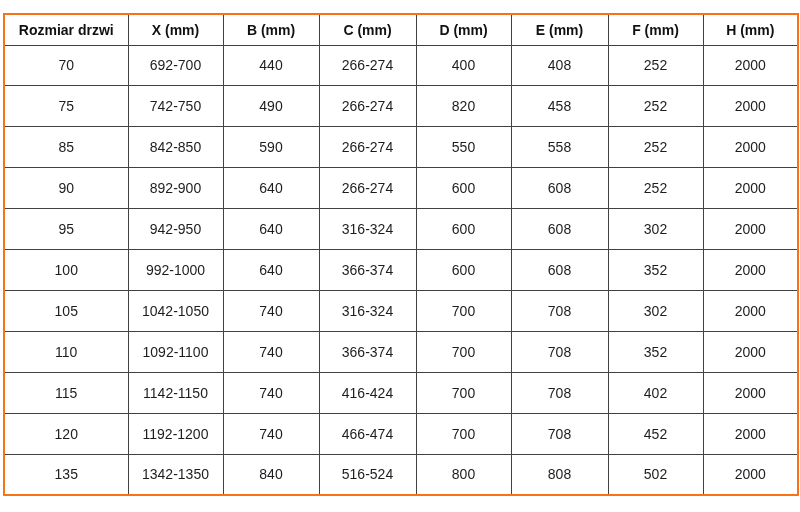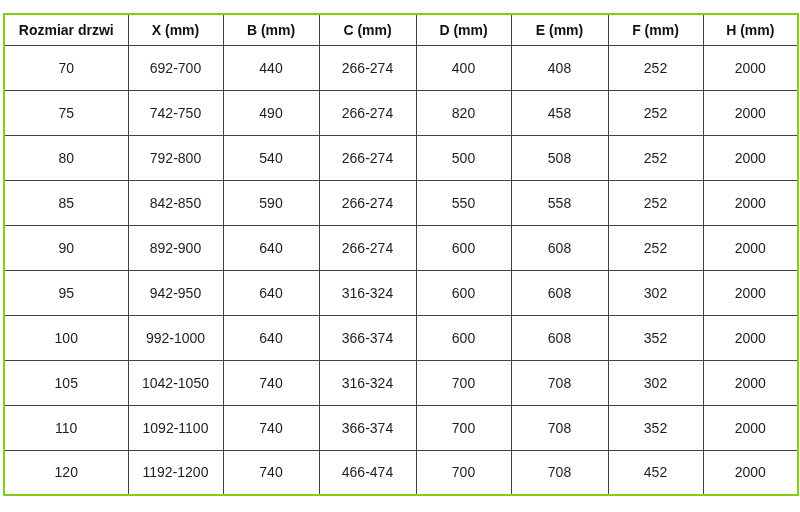--- a/index.html
+++ b/index.html
@@ -14,21 +14,21 @@
   .table-wrap {
     position: absolute;
     left: 3px;
     top: 13px;
   }
   table.size-table {
     border-collapse: collapse;
     table-layout: fixed;
     width: 794px;
     height: 483px;
-    border: 2px solid #84cc16;
+    border: 2px solid #f97316;
     background: #ffffff;
   }
   table.size-table th,
   table.size-table td {
     border: 1px solid #424242;
     text-align: center;
     vertical-align: middle;
     padding: 0;
     color: #1d1d1d;
     font-size: 14px;
@@ -89,30 +89,20 @@
           <td>75</td>
           <td>742-750</td>
           <td>490</td>
           <td>266-274</td>
           <td>820</td>
           <td>458</td>
           <td>252</td>
           <td>2000</td>
         </tr>
         <tr>
-          <td>80</td>
-          <td>792-800</td>
-          <td>540</td>
-          <td>266-274</td>
-          <td>500</td>
-          <td>508</td>
-          <td>252</td>
-          <td>2000</td>
-        </tr>
-        <tr>
           <td>85</td>
           <td>842-850</td>
           <td>590</td>
           <td>266-274</td>
           <td>550</td>
           <td>558</td>
           <td>252</td>
           <td>2000</td>
         </tr>
         <tr>
@@ -159,24 +149,44 @@
           <td>110</td>
           <td>1092-1100</td>
           <td>740</td>
           <td>366-374</td>
           <td>700</td>
           <td>708</td>
           <td>352</td>
           <td>2000</td>
         </tr>
         <tr>
+          <td>115</td>
+          <td>1142-1150</td>
+          <td>740</td>
+          <td>416-424</td>
+          <td>700</td>
+          <td>708</td>
+          <td>402</td>
+          <td>2000</td>
+        </tr>
+        <tr>
           <td>120</td>
           <td>1192-1200</td>
           <td>740</td>
           <td>466-474</td>
           <td>700</td>
           <td>708</td>
           <td>452</td>
           <td>2000</td>
         </tr>
+        <tr>
+          <td>135</td>
+          <td>1342-1350</td>
+          <td>840</td>
+          <td>516-524</td>
+          <td>800</td>
+          <td>808</td>
+          <td>502</td>
+          <td>2000</td>
+        </tr>
       </tbody>
   </table>
 </div>
 
 </body></html>

